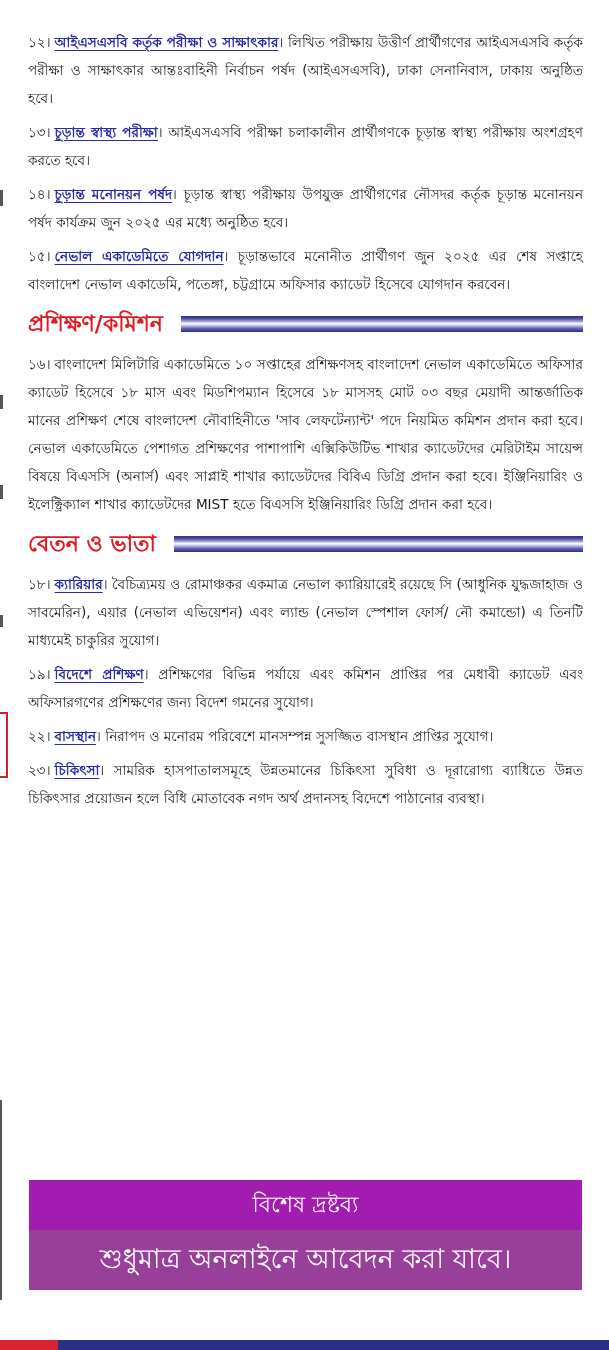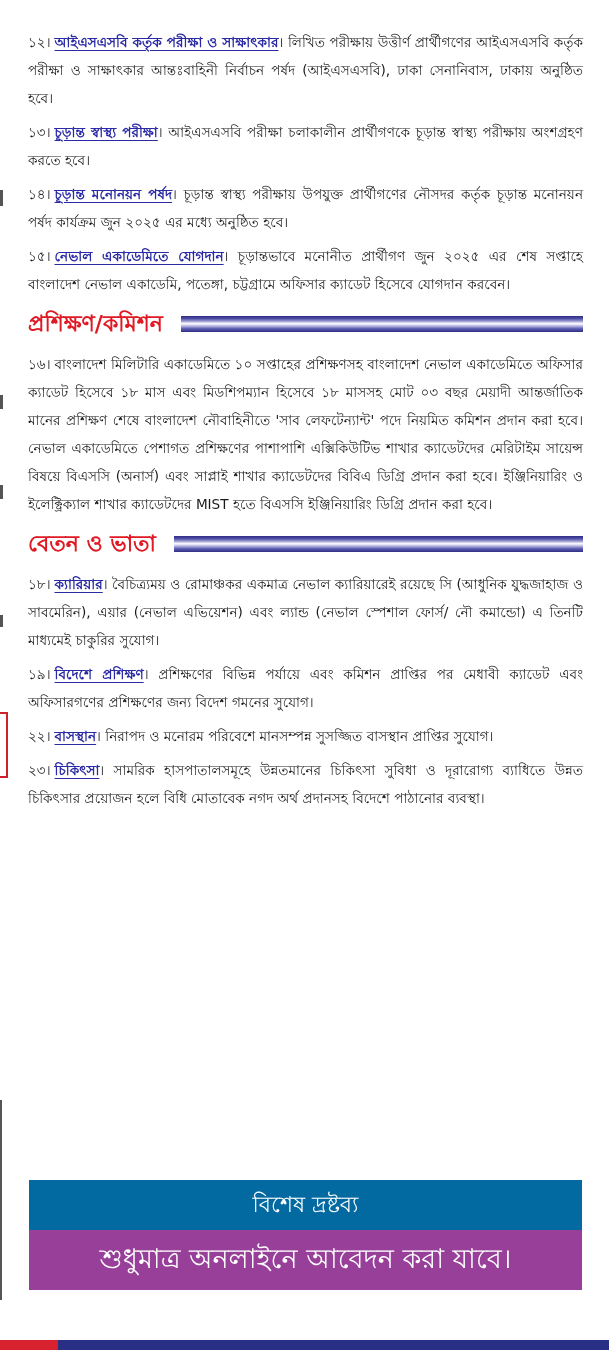--- a/index.html
+++ b/index.html
@@ -25,21 +25,21 @@
     margin-right: 18px; font-family: "DejaVu Serif", "Liberation Serif", serif;
   }
   .heading-bar {
     flex: 1; height: 16px;
     background: linear-gradient(to bottom,
       #2e2e86 0%, #4a4aa2 15%, #8e8ecc 30%, #ffffff 48%,
       #b8b8e4 62%, #5a5ab0 80%, #2e2e86 100%);
   }
   .notice { position: absolute; left: 29px; top: 1180px; width: 553px; }
   .notice-head {
-    background: #0369a1; color: #ffffff; text-align: center;
+    background: #a21caf; color: #ffffff; text-align: center;
     height: 50px; line-height: 50px; font-size: 22px;
   }
   .notice-body {
     background: #984099; color: #ffffff; text-align: center;
     font-size: 27px; line-height: 50px; padding: 4px 10px 6px 10px;
   }
   .bottom-strip { position: absolute; left: 0; top: 1340px; width: 609px; height: 10px; display: flex; }
   .bottom-strip .red { width: 58px; background: #d8222f; }
   .bottom-strip .blue { flex: 1; background: #2a2f86; }
   .edge-mark { position: absolute; left: 0; width: 3px; background: #555; }

